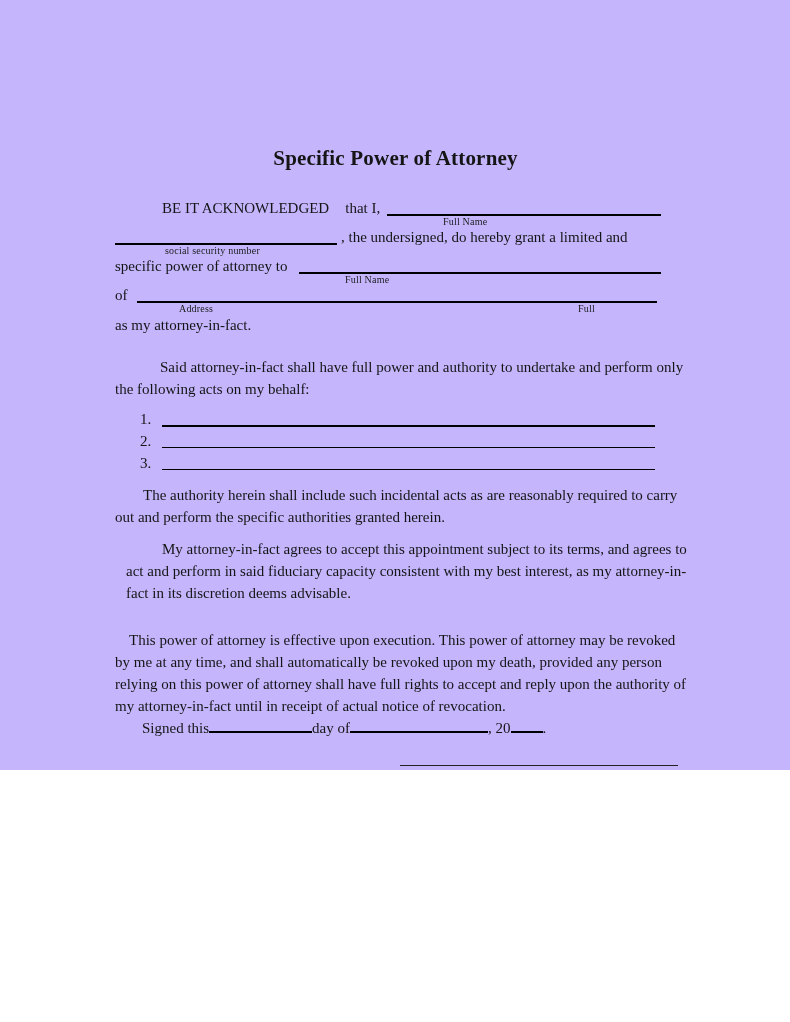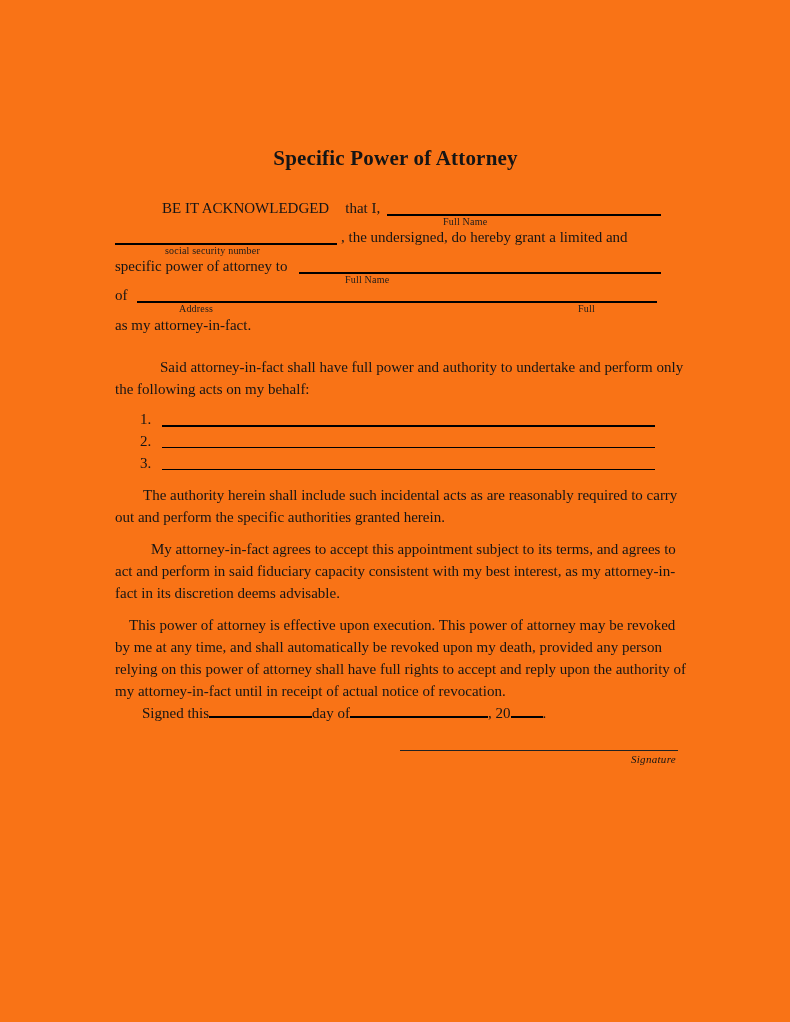--- a/index.html
+++ b/index.html
@@ -1,34 +1,34 @@
 <!DOCTYPE html>
 <html><head>
 <meta charset="utf-8">
 <style>
   html,body{margin:0;padding:0;background:#ffffff;}
-  .page{position:relative;width:790px;height:1022px;background:#f97316;overflow:hidden;}
+  .page{position:relative;width:790px;height:770px;background:#c4b5fd;overflow:hidden;}
   .doc{position:absolute;left:115px;top:147px;width:561px;color:#151515;
        font:15px/22px "Liberation Serif","DejaVu Serif",serif;}
   .title{font-size:21px;line-height:22px;font-weight:700;text-align:center;
          margin:0 0 29px 0;letter-spacing:.2px;}
   
   .fline{position:relative;height:29px;line-height:20px;white-space:nowrap;}
   .blank-abs{position:absolute;top:0;height:16px;border-bottom:2px solid #000;}
   .cap{position:absolute;top:18px;font-size:10px;line-height:11px;letter-spacing:.2px;color:#1b1b1b;}
   .r1{padding-left:47px;}
   .sp1{display:inline-block;width:16px;}
   .r2 .txt{padding-left:226px;display:inline-block;}
   .plain{height:22px;line-height:22px;}
   
   .para{margin:0 -17px 0 0;font-family:Liberation Serif, serif;}
   .p-acts{margin-top:20px;text-indent:45px;}
   .p-authority{margin-top:9px;text-indent:28px;}
-  .p-agreement{margin-top:10px;text-indent:36px;}
-  .p-revocation{margin-top:10px;text-indent:14px;}
+  .p-agreement{margin-top:10px;text-indent:36px;margin-left:11px;}
+  .p-revocation{margin-top:25px;text-indent:14px;}
   
   .list{margin-top:9px;}
   .list-row{position:relative;height:22px;line-height:20px;padding-left:25px;}
   .list-row .blank-abs{left:47px;right:21px;border-bottom-width:1.4px;}
   .list-row.first .blank-abs{border-bottom-width:2.4px;}
   
   .signed-row{margin-top:0;height:24px;line-height:22px;padding-left:27px;white-space:nowrap;}
   .iblank{display:inline-block;height:1px;border-bottom:2px solid #000;vertical-align:baseline;}
   .b-day{width:103px;}
   .b-month{width:138px;}

